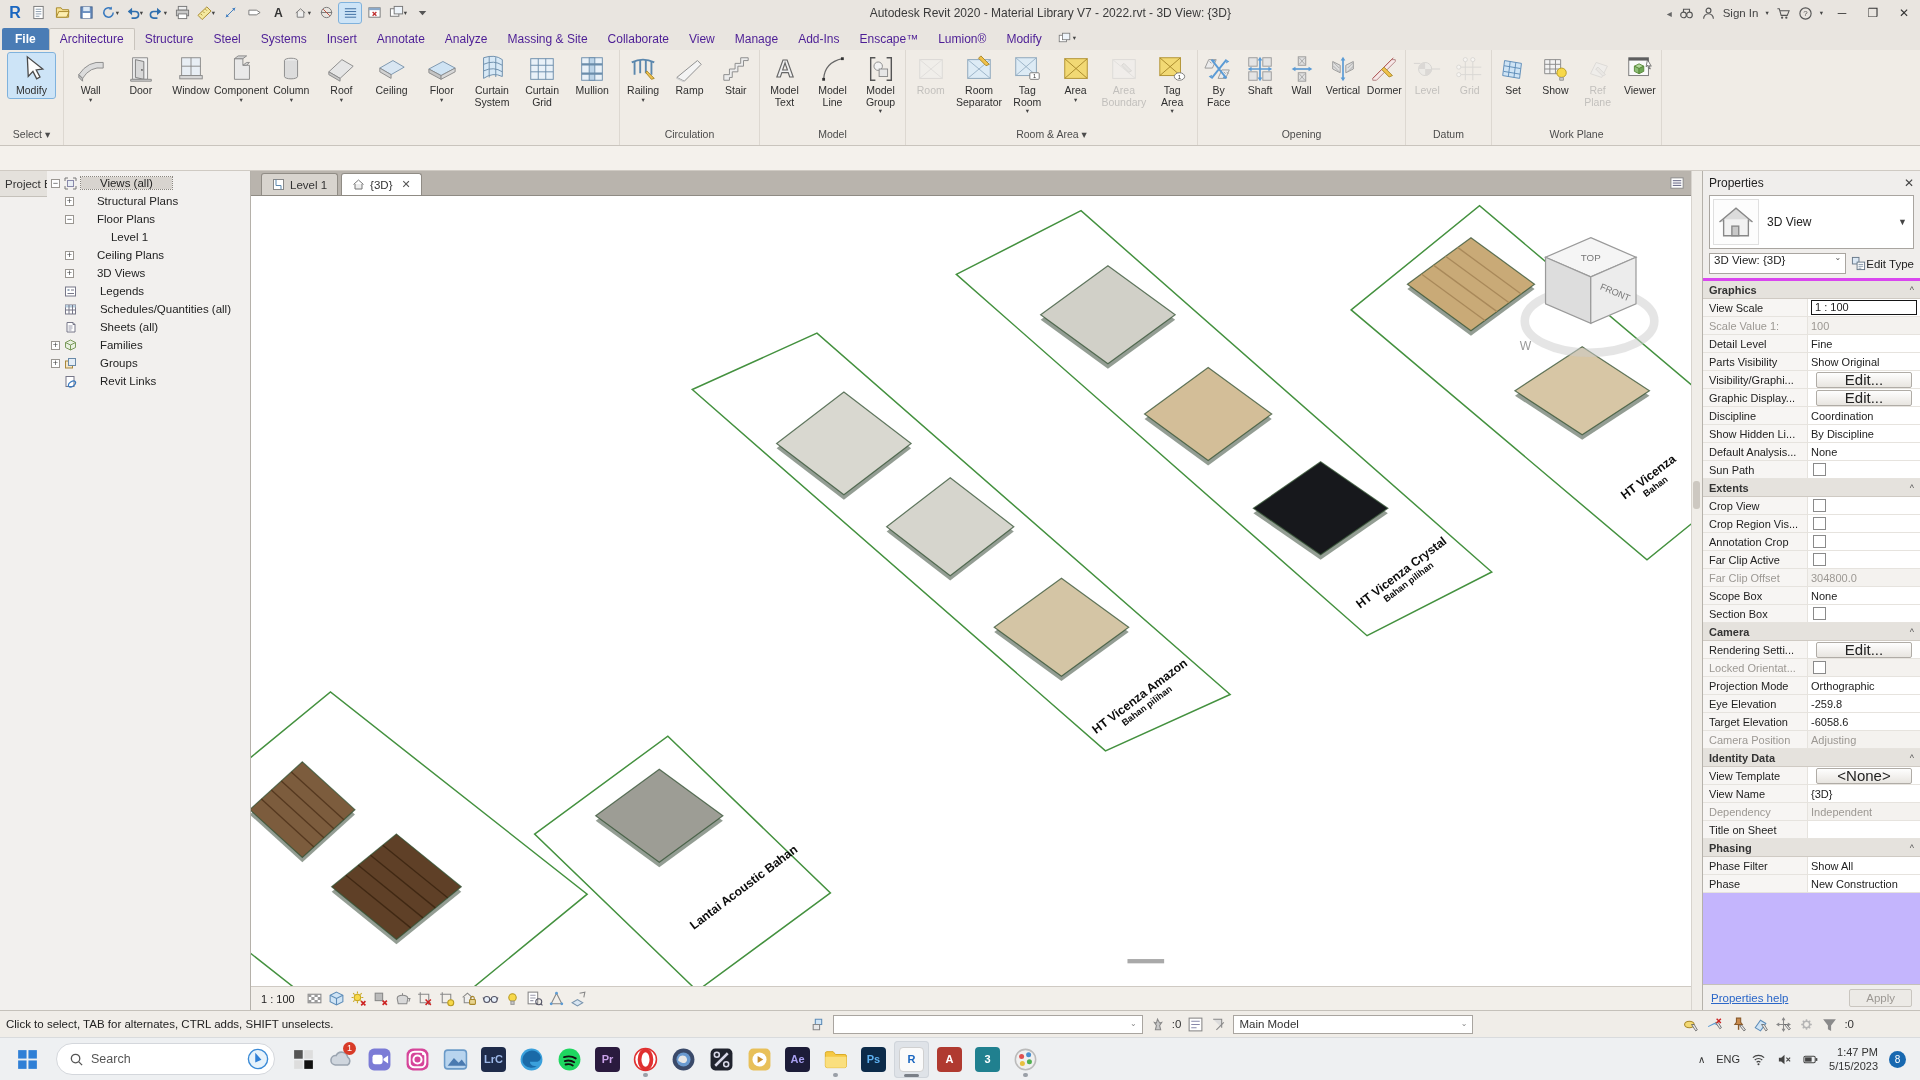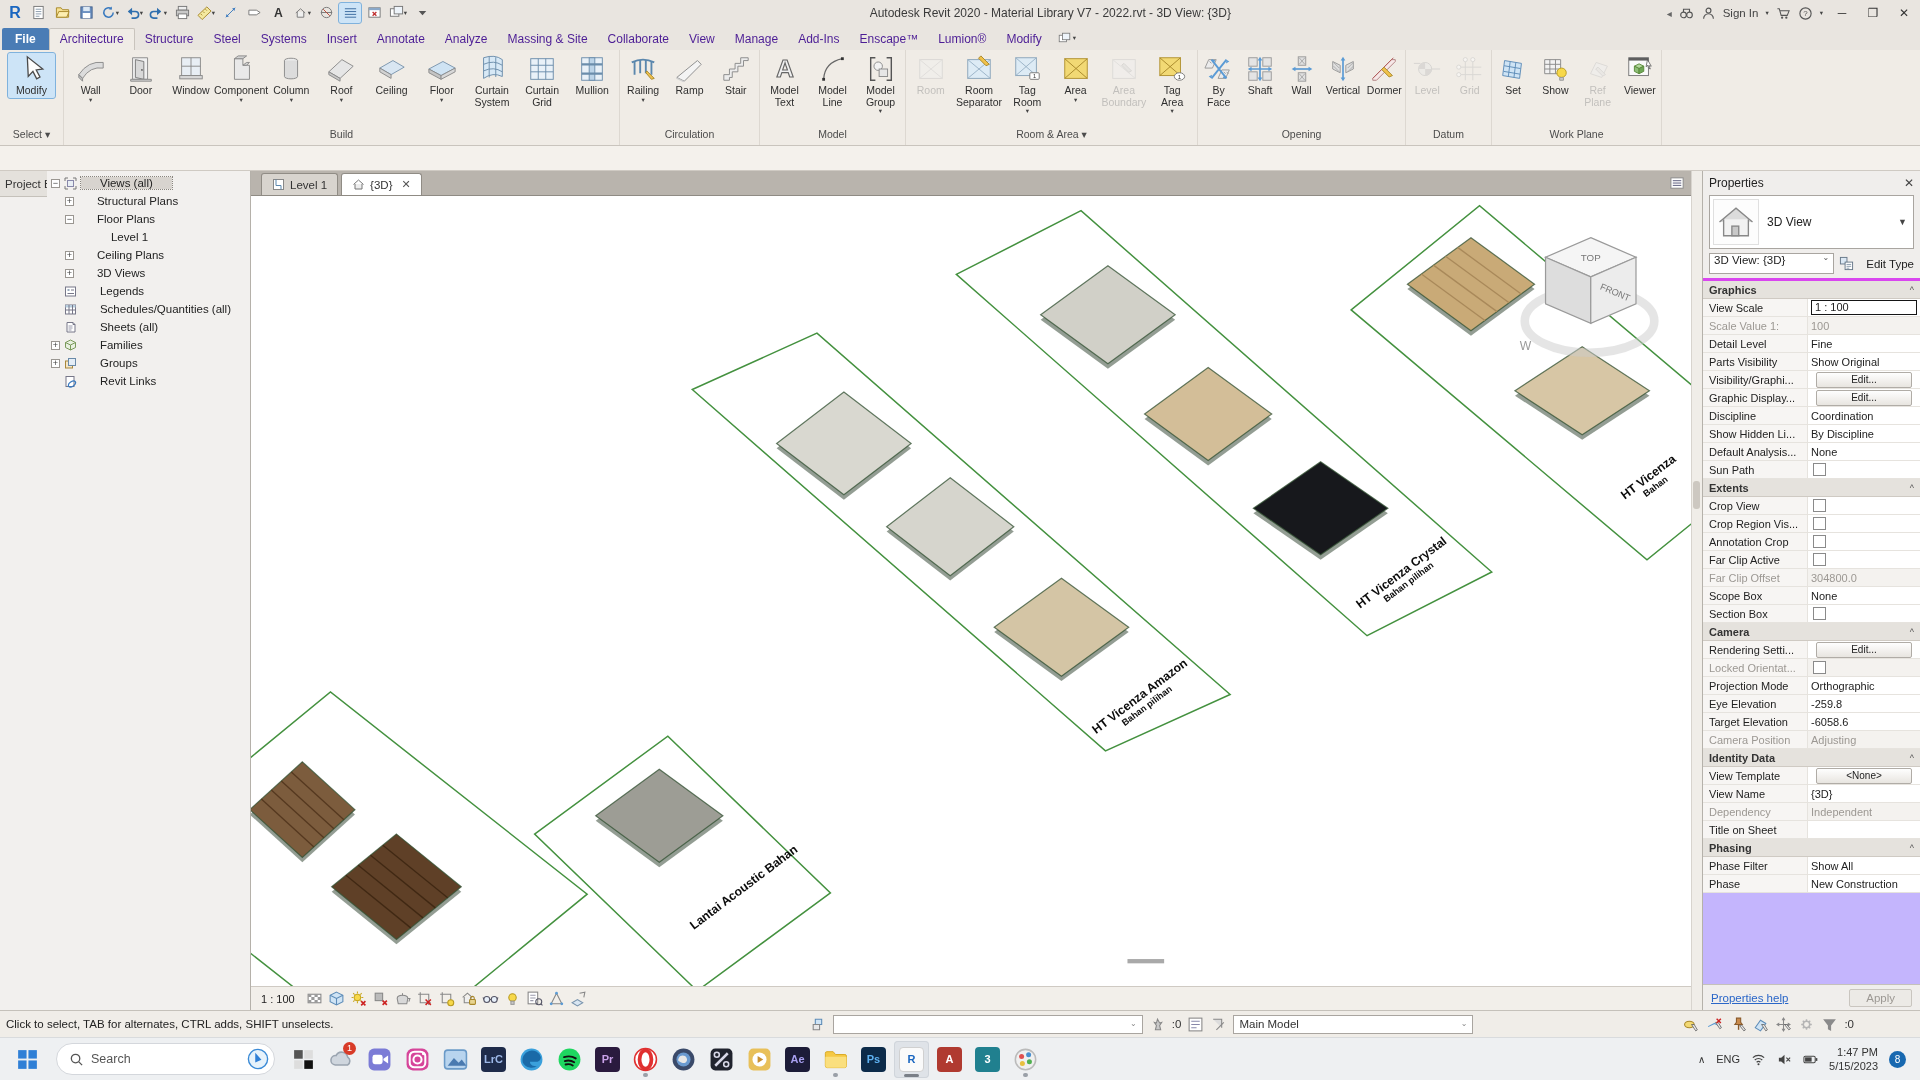--- a/index.html
+++ b/index.html
@@ -66,31 +66,31 @@
   .props{width:218px;background:#f0eeec;border-left:1px solid #b5b1aa;display:flex;flex-direction:column;font-size:11px;box-sizing:border-box}
   .pheader{height:23px;display:flex;align-items:center;padding:0 6px;font-size:12px;color:#222}
   .pclose{margin-left:auto;color:#444}
   .ptype{margin:1px 6px;height:52px;background:#fff;border:1px solid #a9a5a0;display:flex;align-items:center}
   .ptypeicon{width:44px;height:44px;margin:3px 8px 3px 3px;border:1px solid #e0e0e0;background:#fdfdfd}
   .ptypelabel{flex:1;font-size:12px;color:#222}
   .ptypearrow{padding-right:6px;color:#444;font-size:9px}
   .pselrow{display:flex;align-items:center;margin:3px 6px 2px;gap:5px}
   .pcombo{flex:1;height:19px;background:#fff;border:1px solid #a9a5a0;display:flex;align-items:flex-start;padding:0 4px;font-size:11.5px}
   .pcombo .da{margin-left:auto;font-size:8px;color:#555}
-  .pedittype{display:flex;align-items:center;gap:12px;font-size:11.5px;color:#222}
+  .pedittype{display:flex;align-items:center;gap:0;font-size:11.5px;color:#222}
   .eticon{width:15px;height:15px}
   .pbody{flex:1;overflow:hidden;border-top:3px solid #d946ef;background:#c4b5fd;margin-top:2px}
   .psec{height:17px;background:#e5e2dd;border-bottom:1px solid #cfcac3;display:flex;align-items:center;padding:0 6px;font-weight:bold;font-size:11px;color:#333}
   .pchev{margin-left:auto;font-size:9px;color:#555;font-weight:normal}
   .prow{height:18px;display:flex;border-bottom:1px solid #e6e3de;background:#f7f5f3;box-sizing:border-box}
   .plab{width:104px;padding:3px 0 0 6px;box-sizing:border-box;white-space:nowrap;overflow:hidden;color:#222}
   .pval{flex:1;background:#fff;border-left:1px solid #e6e3de;display:flex;align-items:center;padding:0 3px;white-space:nowrap;overflow:hidden}
   .prow.dim .plab,.prow.dim .pval{color:#9c9893}
   .prow.dim .pval{background:#f4f2ef}
-  .pbtn{flex:1;text-align:center;border:1px solid #b0aca6;background:linear-gradient(#fefefe,#e8e5e0);border-radius:2px;font-size:10px;height:14px;line-height:13px;margin:0 5px}
+  .pbtn{flex:1;text-align:center;border:1px solid #b0aca6;background:linear-gradient(#fefefe,#e8e5e0);border-radius:2px;font-size:15px;height:14px;line-height:13px;margin:0 5px}
   .pcheck{width:11px;height:11px;border:1px solid #8a8a8a;background:#fff;margin-left:2px}
   .pinp{flex:1;border:1.5px solid #151515;height:13px;line-height:12px;padding:0 3px;background:#fff}
   .pfooter{height:25px;border-top:1px solid #c5c1ba;display:flex;align-items:center;padding:0 8px;background:#f0eeec}
   .phelp{color:#2a66c8;text-decoration:underline;font-size:11.5px}
   .papply{margin-left:auto;color:#9c9893;border:1px solid #c9c5bf;background:#eceae6;padding:2px 16px;border-radius:2px;font-size:11.5px}
   
   .statusbar{position:absolute;top:1010px;left:0;right:0;height:27px;background:#f0ede8;border-top:1px solid #c5c1ba;display:flex;align-items:center;font-size:11.5px;padding:0 4px;gap:6px;box-sizing:border-box}
   .sbmsg{flex:1;color:#222;padding-left:2px;white-space:nowrap;overflow:hidden}
   .sbcombo{height:19px;background:#fff;border:1px solid #a9a5a0;display:flex;align-items:center;padding:0 5px;box-sizing:border-box;color:#555}
   .sbcombo .da{margin-left:auto;font-size:8px;color:#888}
@@ -430,21 +430,20 @@
             <span class="ric ic">
               <svg xmlns="http://www.w3.org/2000/svg" viewBox="0 0 32 32" width="100%" height="100%">
                 <rect x="5" y="4" width="22" height="24" fill="#e9f1f8" stroke="#6b8dab"></rect>
                 <rect x="13" y="4" width="6" height="24" fill="#bcd4e8" stroke="#6b8dab"></rect>
                 <path d="M5 11h22M5 21h22" stroke="#6b8dab" stroke-width="2.5"></path>
               </svg>
             </span>
             <span class="rlbl">Mullion</span>
           </div>
         </div>
-        <div class="rplabel">Build</div>
       </div>
       <div class="rpanel" style="width:140px">
         <div class="rbtns">
           <div class="rbtn">
             <span class="ric ic">
               <svg xmlns="http://www.w3.org/2000/svg" viewBox="0 0 32 32" width="100%" height="100%">
                 <path d="M4 9q12-6 24 0" fill="none" stroke="#5b87ad" stroke-width="2"></path>
                 <path d="M7 8v14M13 6.5v14M19 6.5v14M25 8v14" stroke="#5b87ad" stroke-width="2"></path>
                 <path d="M20 18l8 8-3 1-6-7z" fill="#f0c14b" stroke="#a8872a"></path>
               </svg>

